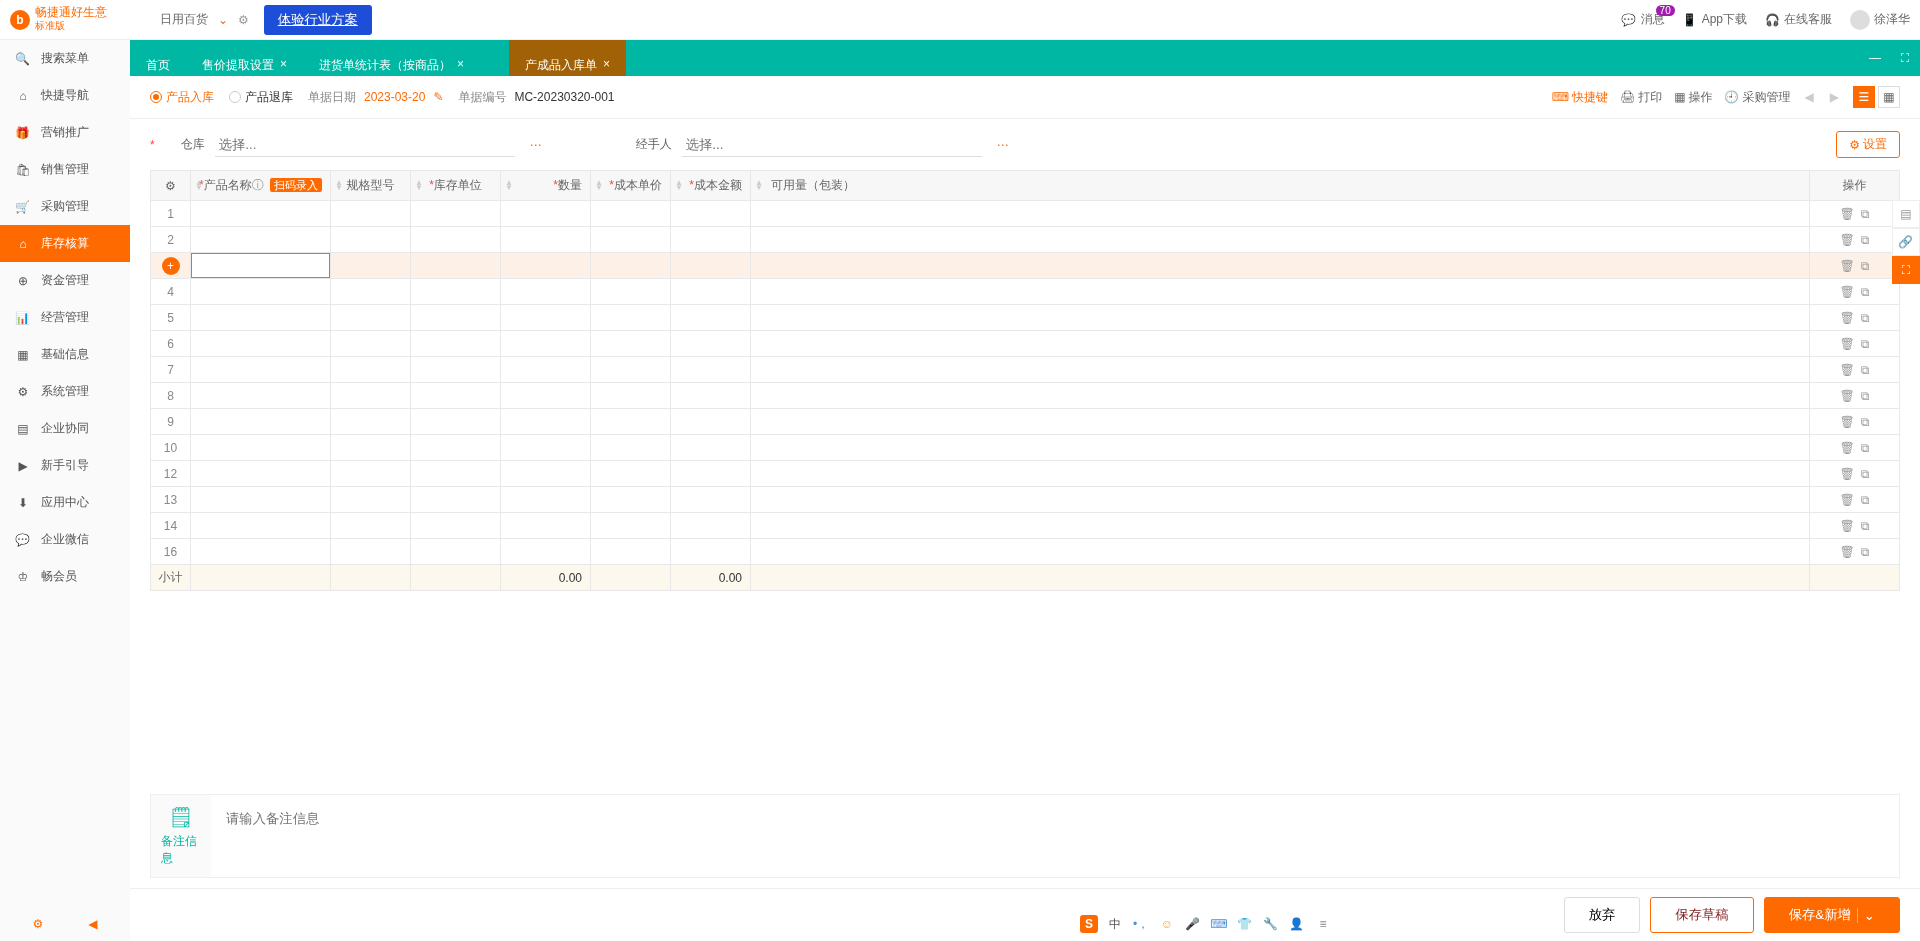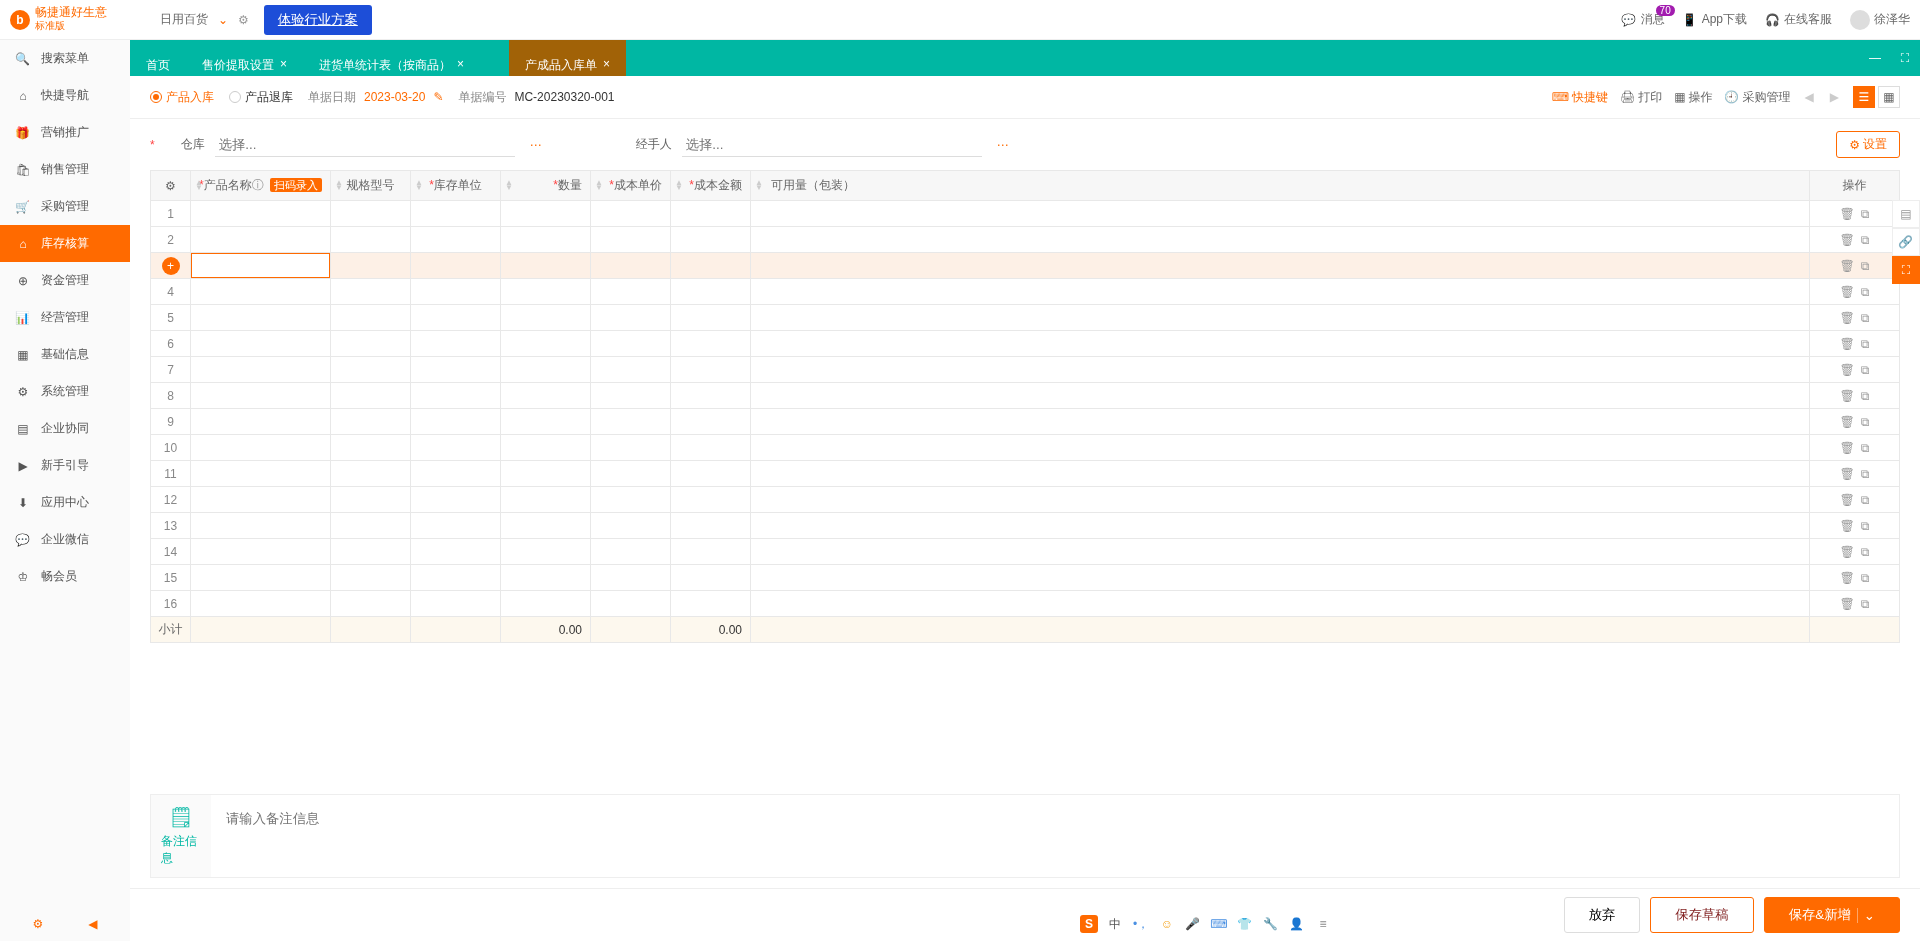--- a/index.html
+++ b/index.html
@@ -437,31 +437,20 @@
                 <td></td>
                 <td></td>
                 <td></td>
                 <td></td>
                 <td></td>
                 <td></td>
                 <td></td>
                 <td class="col-ops"><span class="op-icon">🗑</span><span class="op-icon">⧉</span></td>
               </tr>
               <tr>
-                <td class="col-num">11</td>
-                <td></td>
-                <td></td>
-                <td></td>
-                <td></td>
-                <td></td>
-                <td></td>
-                <td></td>
-                <td class="col-ops"><span class="op-icon">🗑</span><span class="op-icon">⧉</span></td>
-              </tr>
-              <tr>
                 <td class="col-num">12</td>
                 <td></td>
                 <td></td>
                 <td></td>
                 <td></td>
                 <td></td>
                 <td></td>
                 <td></td>
                 <td class="col-ops"><span class="op-icon">🗑</span><span class="op-icon">⧉</span></td>
               </tr>
@@ -471,31 +460,20 @@
                 <td></td>
                 <td></td>
                 <td></td>
                 <td></td>
                 <td></td>
                 <td></td>
                 <td class="col-ops"><span class="op-icon">🗑</span><span class="op-icon">⧉</span></td>
               </tr>
               <tr>
                 <td class="col-num">14</td>
-                <td></td>
-                <td></td>
-                <td></td>
-                <td></td>
-                <td></td>
-                <td></td>
-                <td></td>
-                <td class="col-ops"><span class="op-icon">🗑</span><span class="op-icon">⧉</span></td>
-              </tr>
-              <tr>
-                <td class="col-num">15</td>
                 <td></td>
                 <td></td>
                 <td></td>
                 <td></td>
                 <td></td>
                 <td></td>
                 <td></td>
                 <td class="col-ops"><span class="op-icon">🗑</span><span class="op-icon">⧉</span></td>
               </tr>
               <tr>

